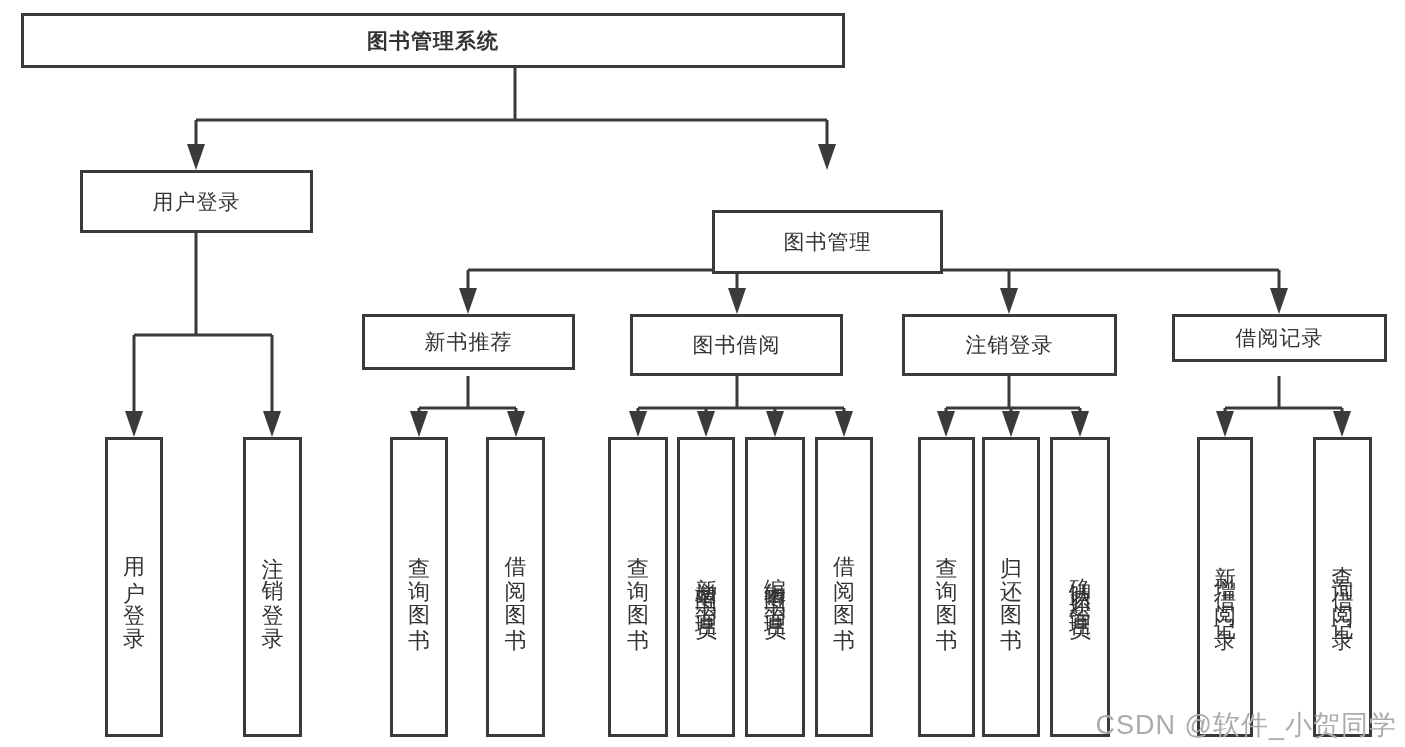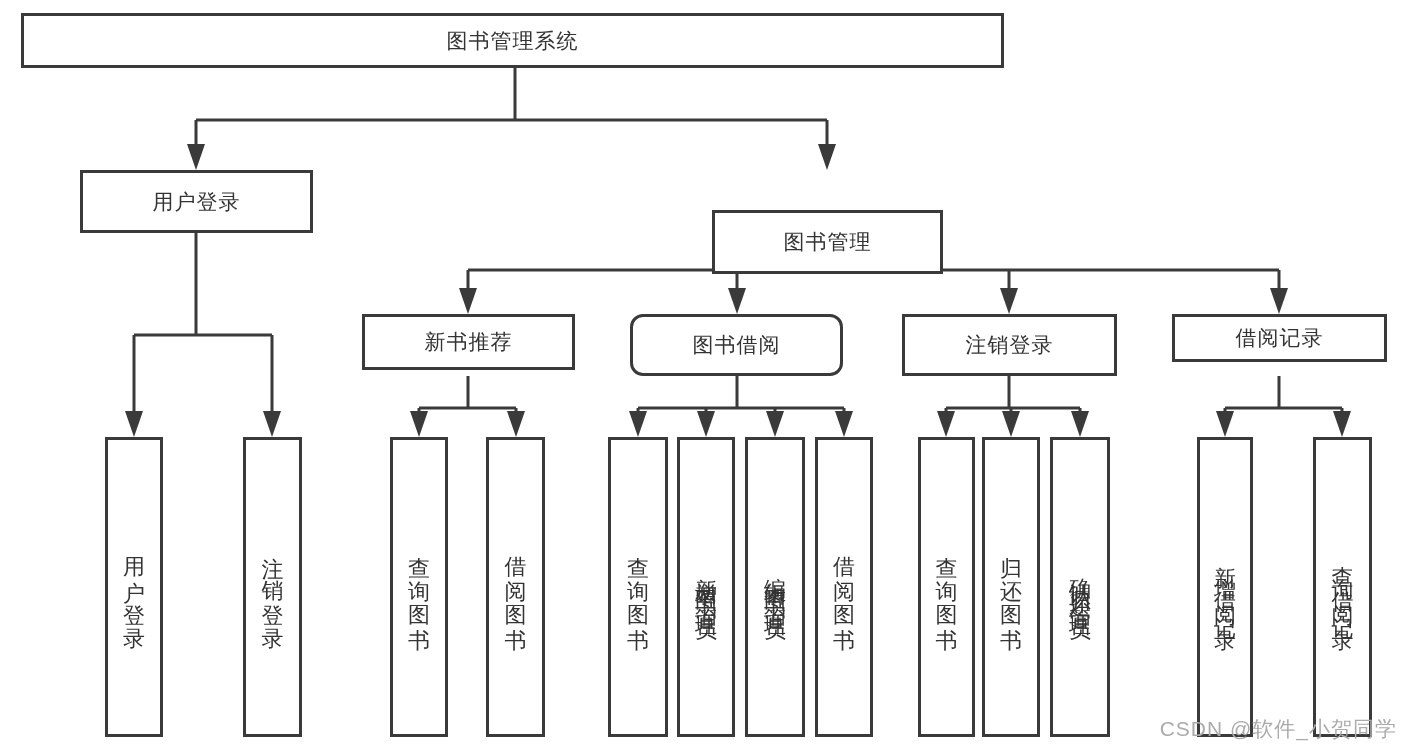--- a/index.html
+++ b/index.html
@@ -33,21 +33,21 @@
     font-size: 22px;
     line-height: 1;
   }
   .v-short span { letter-spacing: 24px; }
   .v-mid   span { letter-spacing: 13px; }
   .v-long  span { letter-spacing: 6px; }
   #watermark {
     position: absolute;
     right: 8px;
     bottom: 4px;
-    font-size: 21px;
+    font-size: 27px;
     color: #ababab;
     letter-spacing: 1px;
     z-index: 2;
   }
   .wire { stroke: #3a3a3a; stroke-width: 3; fill: none; }
   .arrow { fill: #3a3a3a; stroke: none; }
 </style>
 </head>
 <body>
 
@@ -82,35 +82,35 @@
     <path class="wire" d="M1009 376 L1009 408 M946 408 L1080 408 M946 408 L946 415 M1011 408 L1011 415 M1080 408 L1080 415"></path>
     <polygon class="arrow" points="937,411 955,411 946,437"></polygon>
     <polygon class="arrow" points="1002,411 1020,411 1011,437"></polygon>
     <polygon class="arrow" points="1071,411 1089,411 1080,437"></polygon>
 
     <path class="wire" d="M1279 376 L1279 408 M1225 408 L1342 408 M1225 408 L1225 415 M1342 408 L1342 415"></path>
     <polygon class="arrow" points="1216,411 1234,411 1225,437"></polygon>
     <polygon class="arrow" points="1333,411 1351,411 1342,437"></polygon>
   </svg>
 
-  <div class="node" style="left:21px; top:13px; width:983px; height:55px;">
+  <div class="node" style="left:21px; top:13px; width:824px; height:55px;font-weight:bold;">
     <span class="root-label">图书管理系统</span>
   </div>
 
   <div class="node" style="left:80px; top:170px; width:233px; height:63px;">
     <span class="h-label">用户登录</span>
   </div>
   <div class="node" style="left:712px; top:170px; width:231px; height:64px;margin-top:40px;">
     <span class="h-label">图书管理</span>
   </div>
 
   <div class="node" style="left:362px; top:314px; width:213px; height:56px;">
     <span class="h-label">新书推荐</span>
   </div>
-  <div class="node" style="left:630px; top:314px; width:213px; height:62px;border-radius:13px;">
+  <div class="node" style="left:630px; top:314px; width:213px; height:62px;">
     <span class="h-label">图书借阅</span>
   </div>
   <div class="node" style="left:902px; top:314px; width:215px; height:62px;">
     <span class="h-label">注销登录</span>
   </div>
   <div class="node" style="left:1172px; top:314px; width:215px; height:48px;">
     <span class="h-label">借阅记录</span>
   </div>
 
   <div class="node leaf v-short" style="left:105px; width:58px;">

